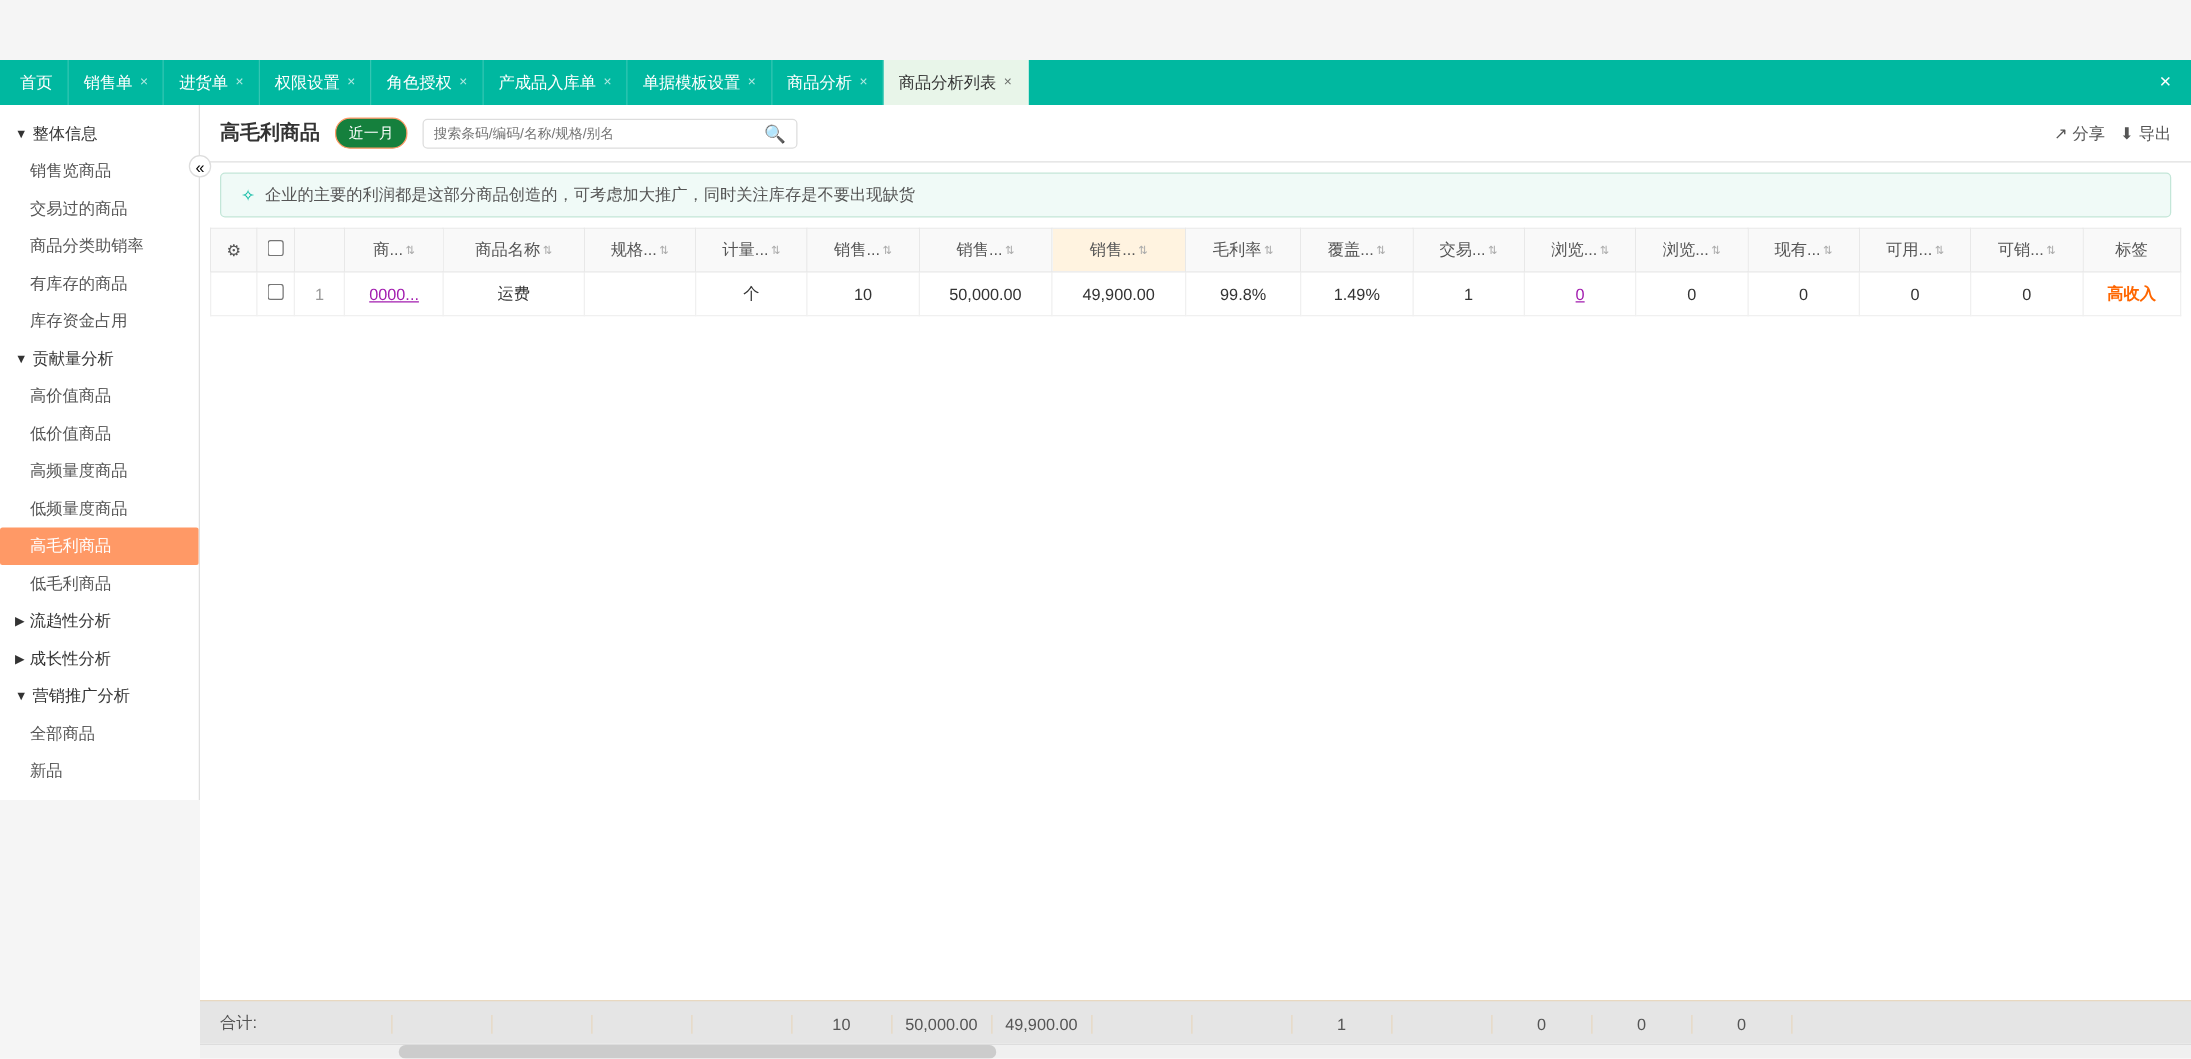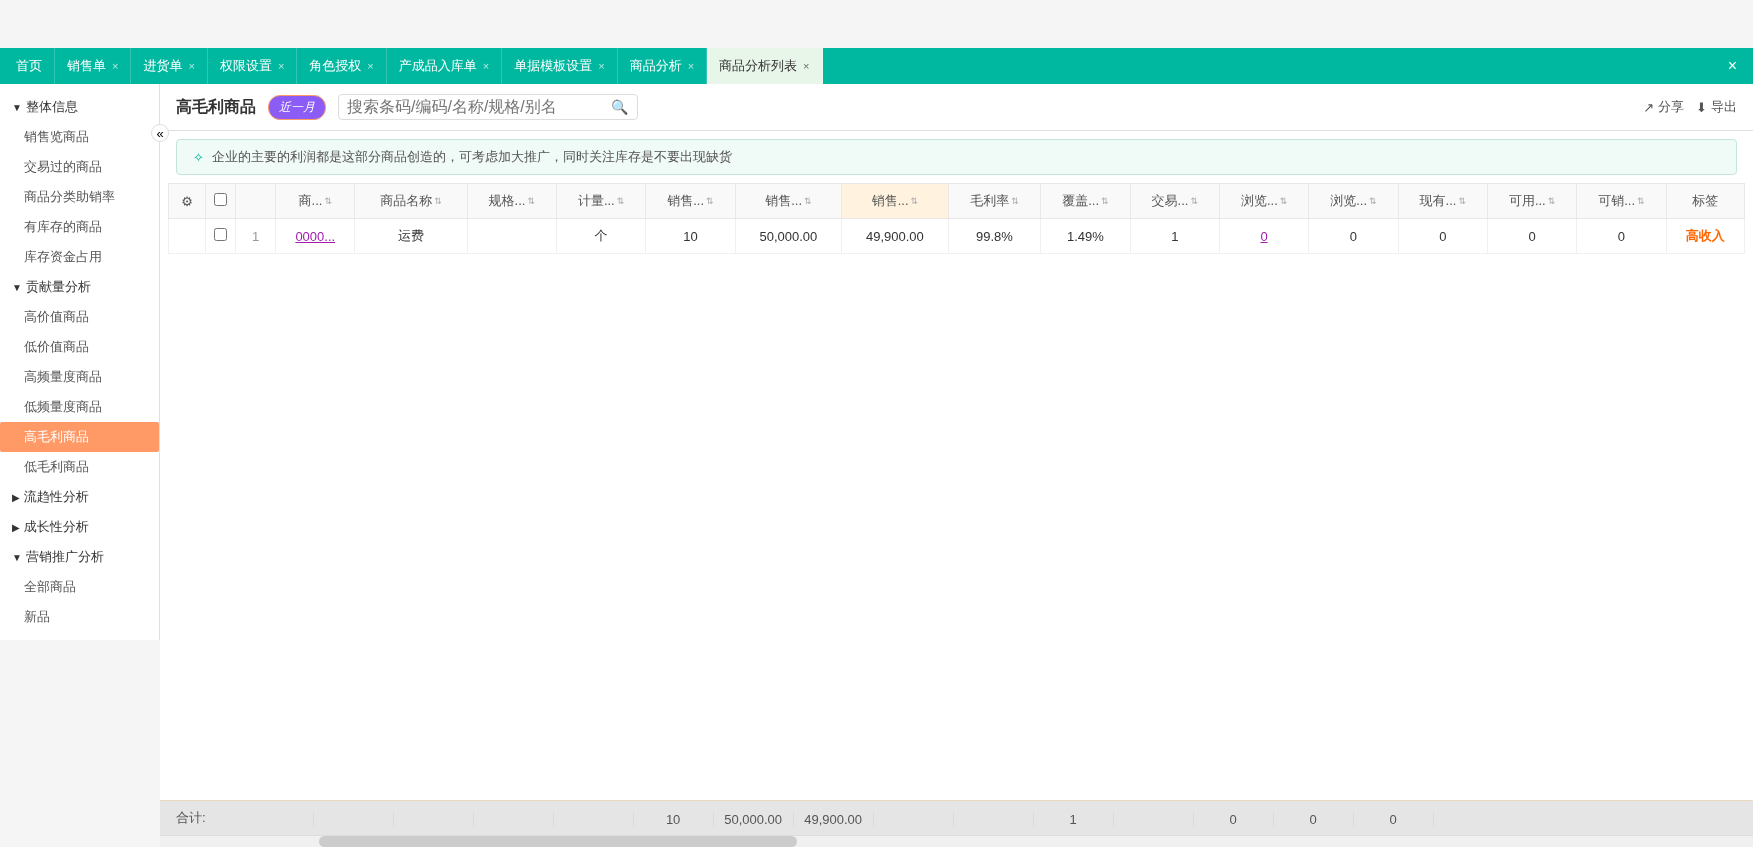--- a/index.html
+++ b/index.html
@@ -125,39 +125,38 @@
     .filter-btn {
       padding: 3px 10px;
       border-radius: 12px;
       border: 1px solid #ddd;
       background: white;
       cursor: pointer;
       font-size: 12px;
       color: #555;
     }
     .filter-btn.active {
-      background: #8b5cf6;
+      background: #15803d;
       color: white;
       border-color: #ff9966;
-      font-style: italic;
     }
     .search-box {
       display: flex;
       align-items: center;
       border: 1px solid #ddd;
       border-radius: 4px;
       padding: 3px 8px;
       gap: 6px;
       flex: 1;
       max-width: 300px;
     }
     .search-box input {
       border: none;
       outline: none;
-      font-size: 16px;
+      font-size: 11px;
       color: #666;
       width: 100%;
       background: transparent;
     }
     .search-icon { color: #999; font-size: 14px; cursor: pointer; }
 
     .header-actions {
       margin-left: auto;
       display: flex;
       gap: 12px;

